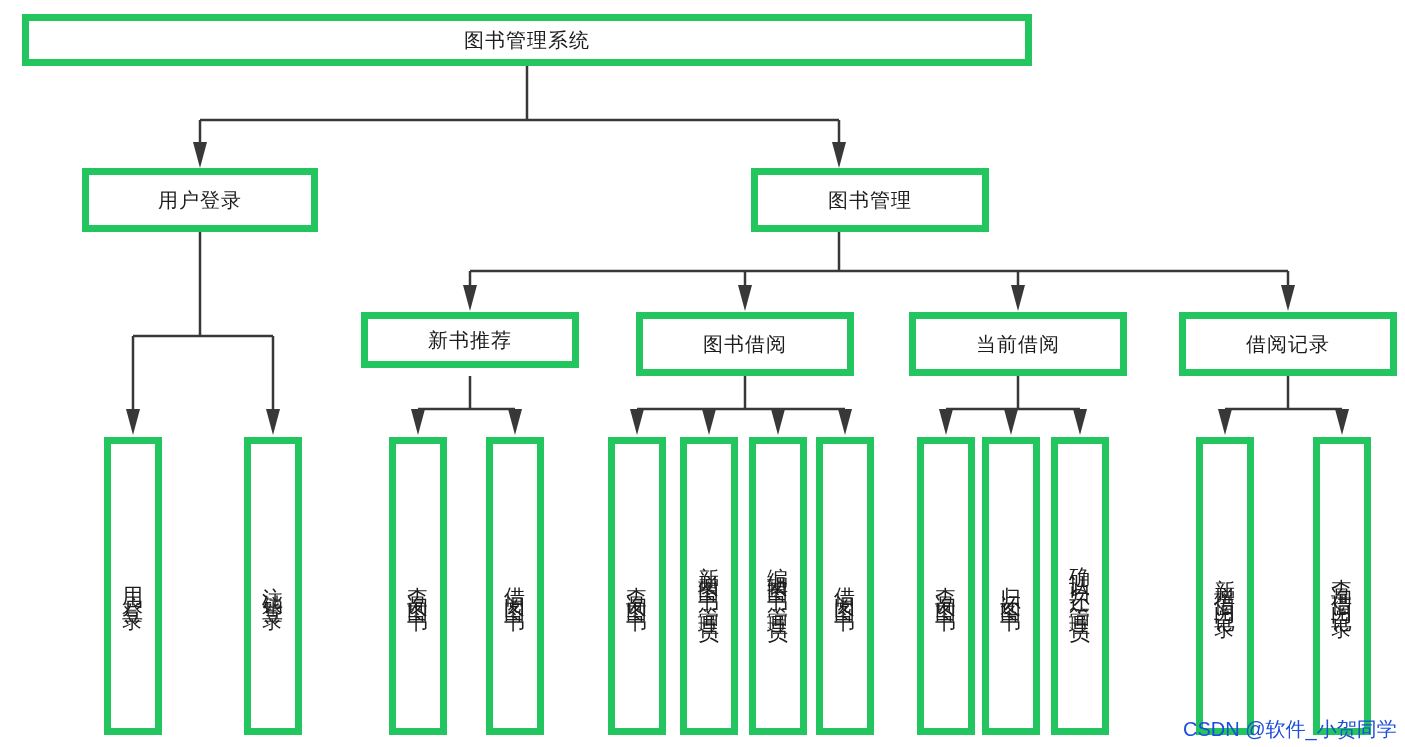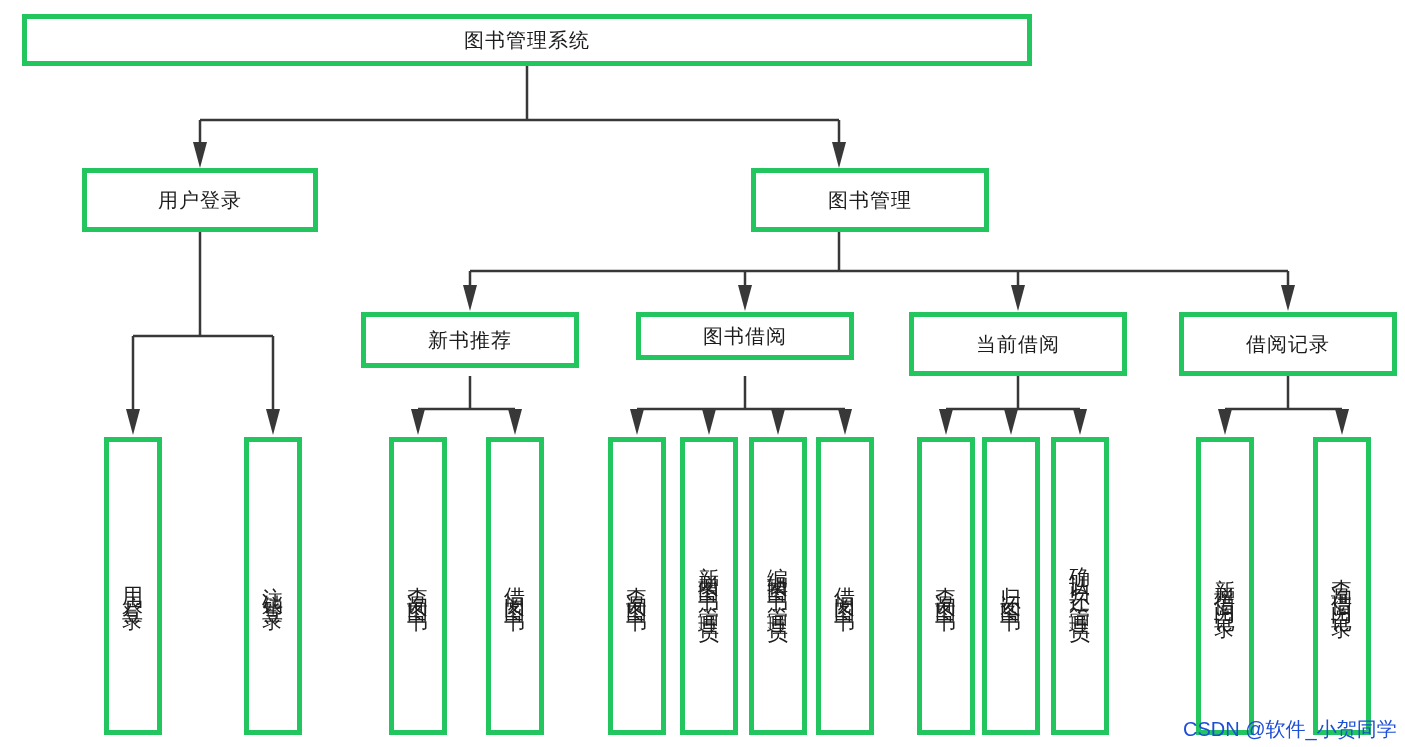--- a/index.html
+++ b/index.html
@@ -15,21 +15,21 @@
   #connectors {
     position: absolute;
     left: 0; top: 0;
     width: 1405px; height: 747px;
     z-index: 1;
   }
   .node {
     position: absolute;
     box-sizing: border-box;
     background: #ffffff;
-    border: 5px solid #22c55e;
+    border: 7px solid #22c55e;
     display: flex;
     align-items: center;
     justify-content: center;
     z-index: 2;
   }
   .hbox { font-size: 20px; letter-spacing: 1px; }
   .vbox { width: 58px; height: 298px; top: 437px; }
   .vtext {
     writing-mode: vertical-rl;
     text-orientation: mixed;
@@ -85,21 +85,21 @@
       <polygon points="1335,409 1349,409 1342,435"></polygon>
     </g>
   </svg>
 
   <div class="node hbox" style="left:22px; top:14px; width:1010px; height:52px;">图书管理系统</div>
 
   <div class="node hbox" style="left:82px; top:168px; width:236px; height:64px;">用户登录</div>
   <div class="node hbox" style="left:720px; top:168px; width:238px; height:64px;margin-left:31px;">图书管理</div>
 
   <div class="node hbox" style="left:361px; top:312px; width:218px; height:56px;">新书推荐</div>
-  <div class="node hbox" style="left:636px; top:312px; width:218px; height:48px;">图书借阅</div>
+  <div class="node hbox" style="left:636px; top:312px; width:218px; height:64px;">图书借阅</div>
   <div class="node hbox" style="left:909px; top:312px; width:218px; height:64px;">当前借阅</div>
   <div class="node hbox" style="left:1179px; top:312px; width:218px; height:64px;">借阅记录</div>
 
   <div class="node vbox" style="left:104px;">
     <span class="vtext">用户登录</span>
   </div>
   <div class="node vbox" style="left:244px;">
     <span class="vtext">注销登录</span>
   </div>
 

